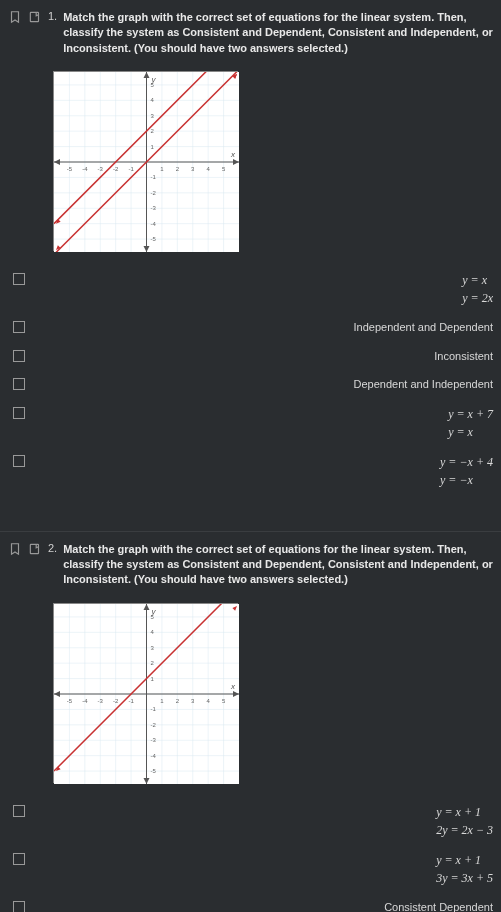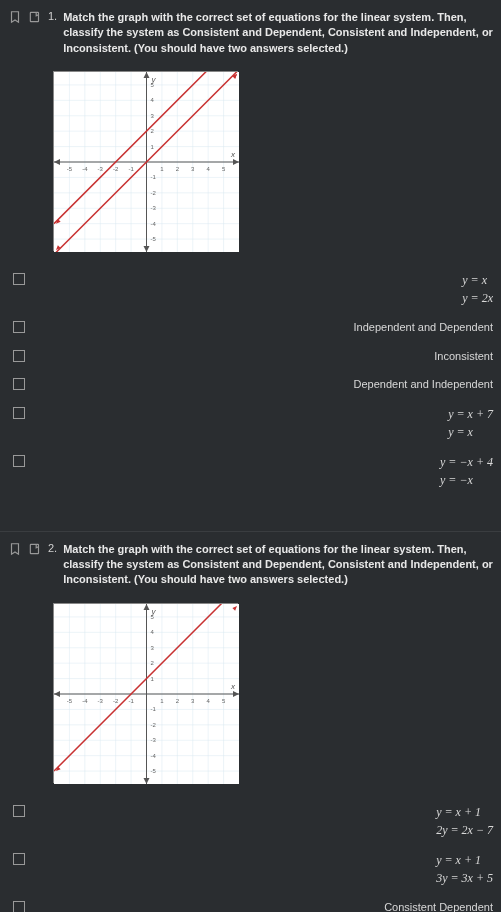--- a/index.html
+++ b/index.html
@@ -257,21 +257,21 @@
             <line x1="0" y1="167.08333333333331" x2="185" y2="-17.916666666666657" stroke="#c83232" stroke-width="1.5"></line>
             <polygon points="183,2 181.12035937909505,6.633244126553665 178.36675587344632,3.8796406209049548" fill="#c83232"></polygon>
             <polygon points="2,167.08333333333331 3.879640620904955,162.45008920677964 6.633244126553665,165.20369271242836" fill="#c83232"></polygon>
           </svg></div>
       </div>
       <div class="options">
         <div class="option">
           <div class="checkbox"></div>
           <div class="option-text math">
             <div>y = x + 1</div>
-            <div>2y = 2x − 7</div>
+            <div>2y = 2x − 3</div>
           </div>
         </div>
         <div class="option">
           <div class="checkbox"></div>
           <div class="option-text math">
             <div>y = x + 1</div>
             <div>3y = 3x + 5</div>
           </div>
         </div>
         <div class="option">

